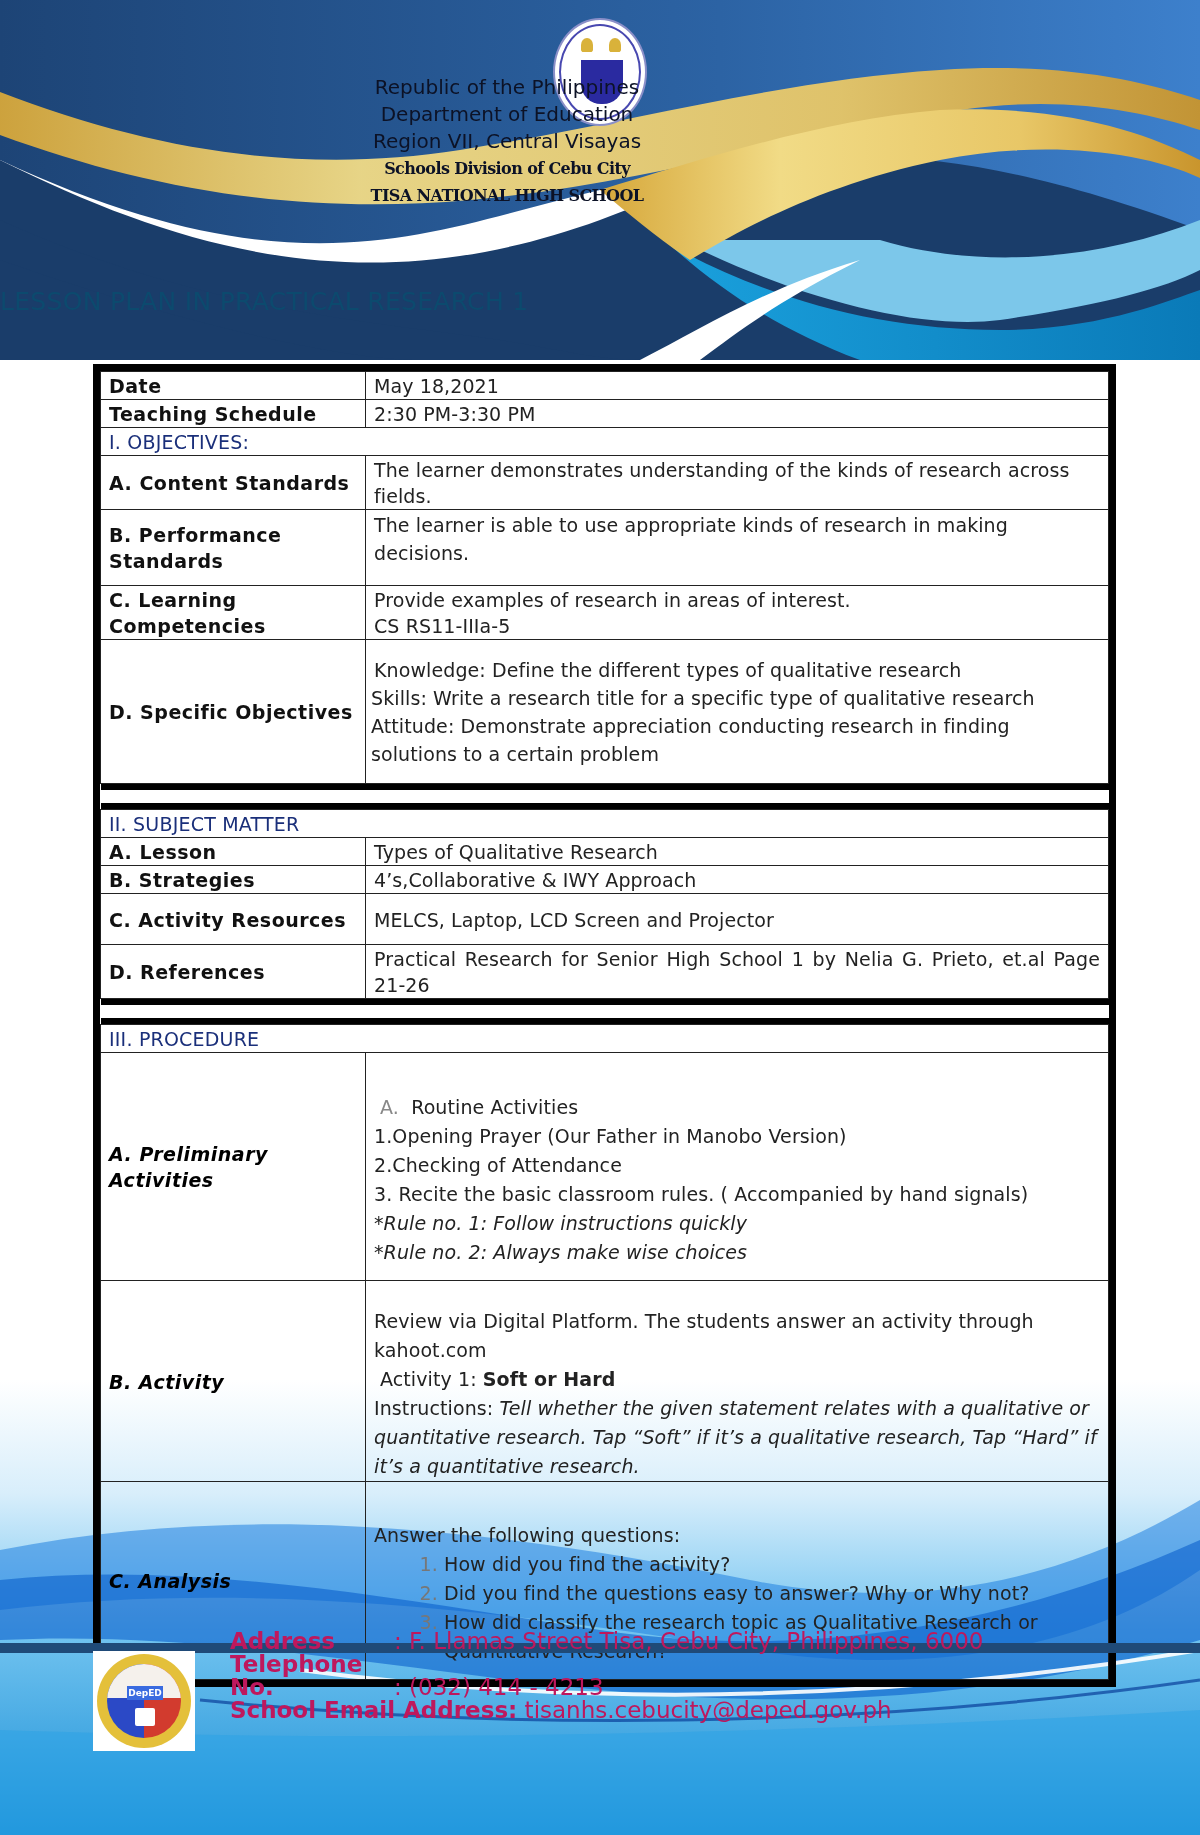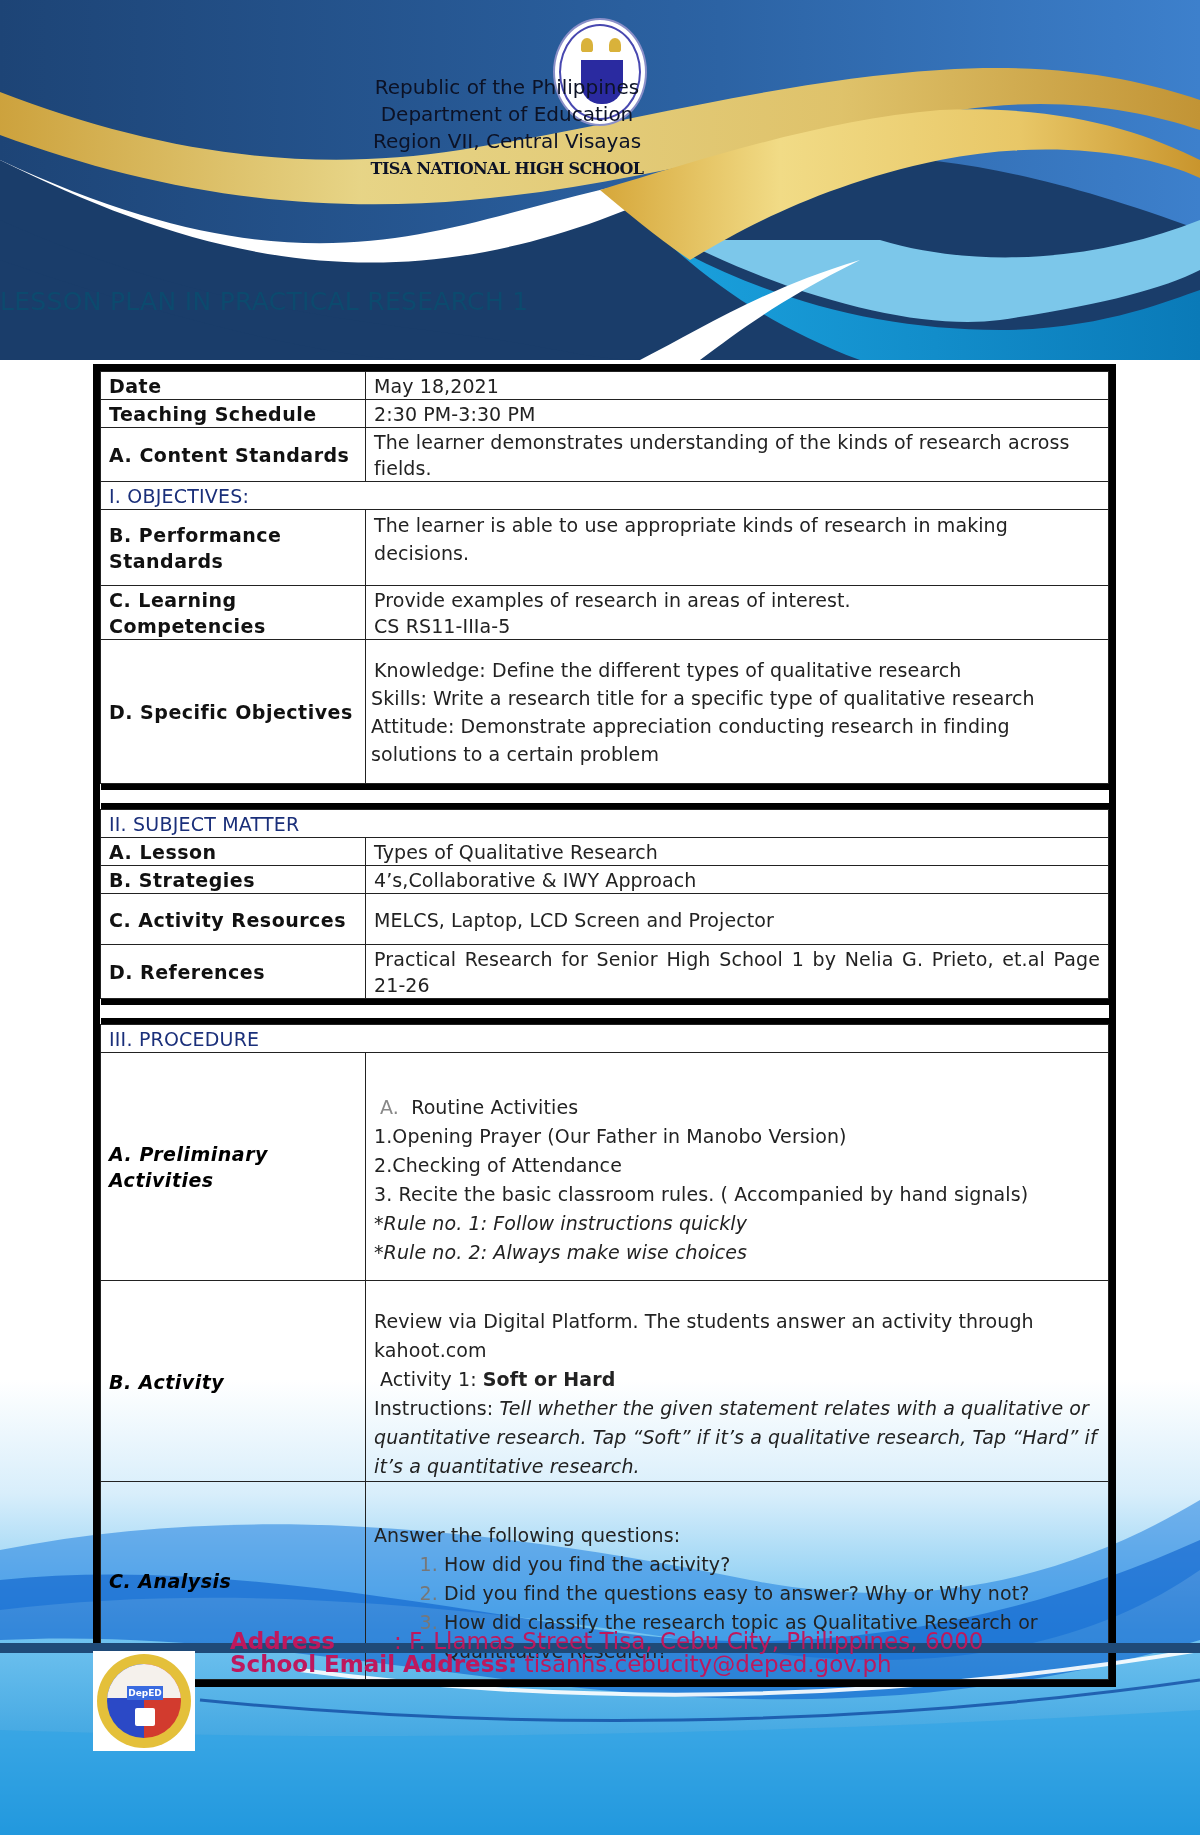--- a/index.html
+++ b/index.html
@@ -78,20 +78,21 @@
   <div class="ring"></div>
   <div class="lamp" style="left:26px"></div>
   <div class="lamp" style="left:54px"></div>
   <div class="shield"></div>
 </div>
 
 <div class="header-text">
   <div class="l1">Republic of the Philippines</div>
   <div class="l1">Department of Education</div>
   <div class="l1">Region VII, Central Visayas</div>
+  <div class="l4">Schools Division of Cebu City</div>
   <div class="l4">TISA NATIONAL HIGH SCHOOL</div>
 </div>
 
 <svg class="bg-bottom" viewBox="0 0 1200 455" preserveAspectRatio="none">
   <defs>
     <linearGradient id="botg" x1="0" y1="0" x2="0" y2="1">
       <stop offset="0" stop-color="#ffffff"></stop>
       <stop offset="0.25" stop-color="#d8eefb"></stop>
       <stop offset="0.55" stop-color="#73c4f0"></stop>
       <stop offset="1" stop-color="#1a8fd6"></stop>
@@ -111,26 +112,26 @@
   <table>
     <tbody>
         <tr style="height:27px">
       <td class="lbl">Date</td>
       <td class="val">May 18,2021</td>
     </tr>
     <tr style="height:27px">
       <td class="lbl">Teaching Schedule</td>
       <td class="val">2:30 PM-3:30 PM</td>
     </tr>
+    <tr style="height:26px">
+      <td colspan="2" class="sec">I. OBJECTIVES:</td>
+    </tr>
     <tr style="height:52px">
       <td class="lbl">A. Content Standards</td>
       <td class="val">The learner demonstrates understanding of the kinds of research across fields.</td>
-    </tr>
-    <tr style="height:26px">
-      <td colspan="2" class="sec">I. OBJECTIVES:</td>
     </tr>
     <tr style="height:76px">
       <td class="lbl">B. Performance Standards</td>
       <td class="val" style="vertical-align:top;line-height:28px">The learner is able to use appropriate kinds of research in making decisions.</td>
     </tr>
     <tr style="height:52px">
       <td class="lbl">C. Learning Competencies</td>
       <td class="val">
         <div>Provide examples of research in areas of interest.</div>
         <div>CS RS11-IIIa-5</div>
@@ -221,15 +222,18 @@
     <div class="tag">DepED</div>
     <div class="book"></div>
   </div>
 </div>
 
 <div class="contact">
   <div>
     <span class="k k1">Address</span><span>: F. Llamas Street Tisa, Cebu City, Philippines, 6000</span>
   </div>
   <div>
+    <span class="k k2">Telephone No.</span><span>: (032) 414 - 4213</span>
+  </div>
+  <div>
     <span class="k">School Email Address:</span><span> tisanhs.cebucity@deped.gov.ph</span>
   </div>
 </div>
 
 </body></html>

